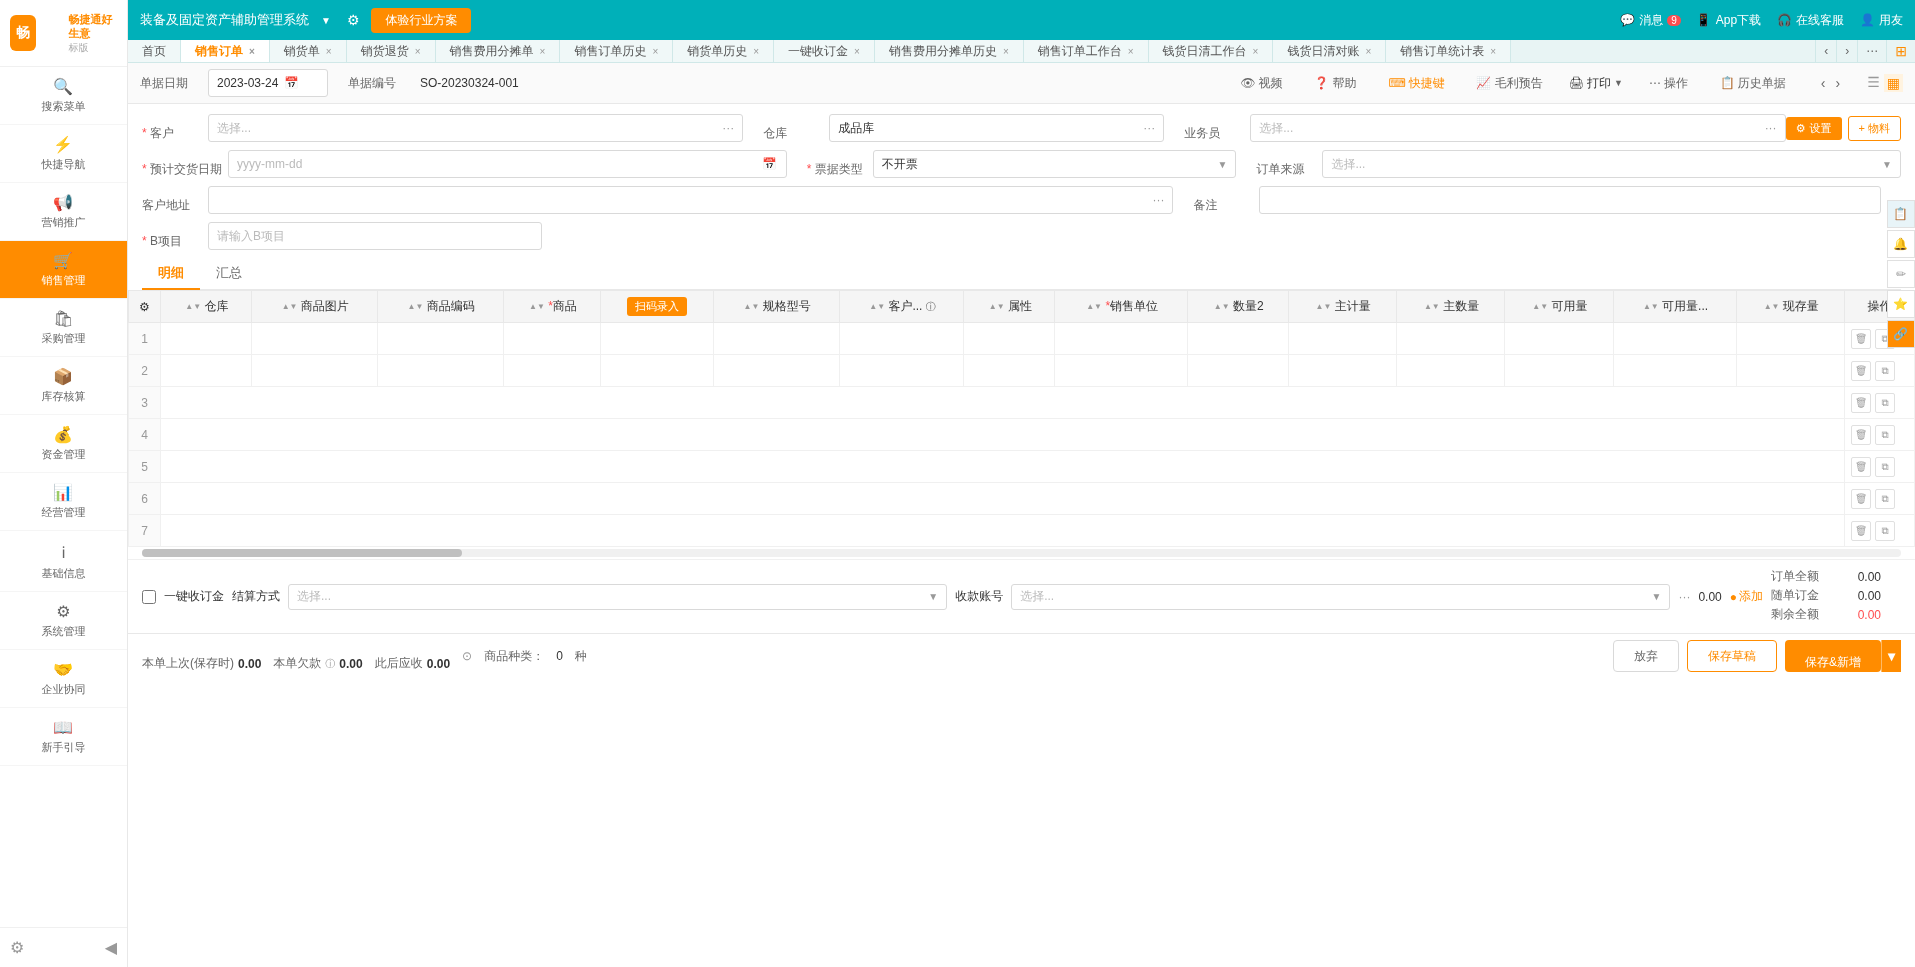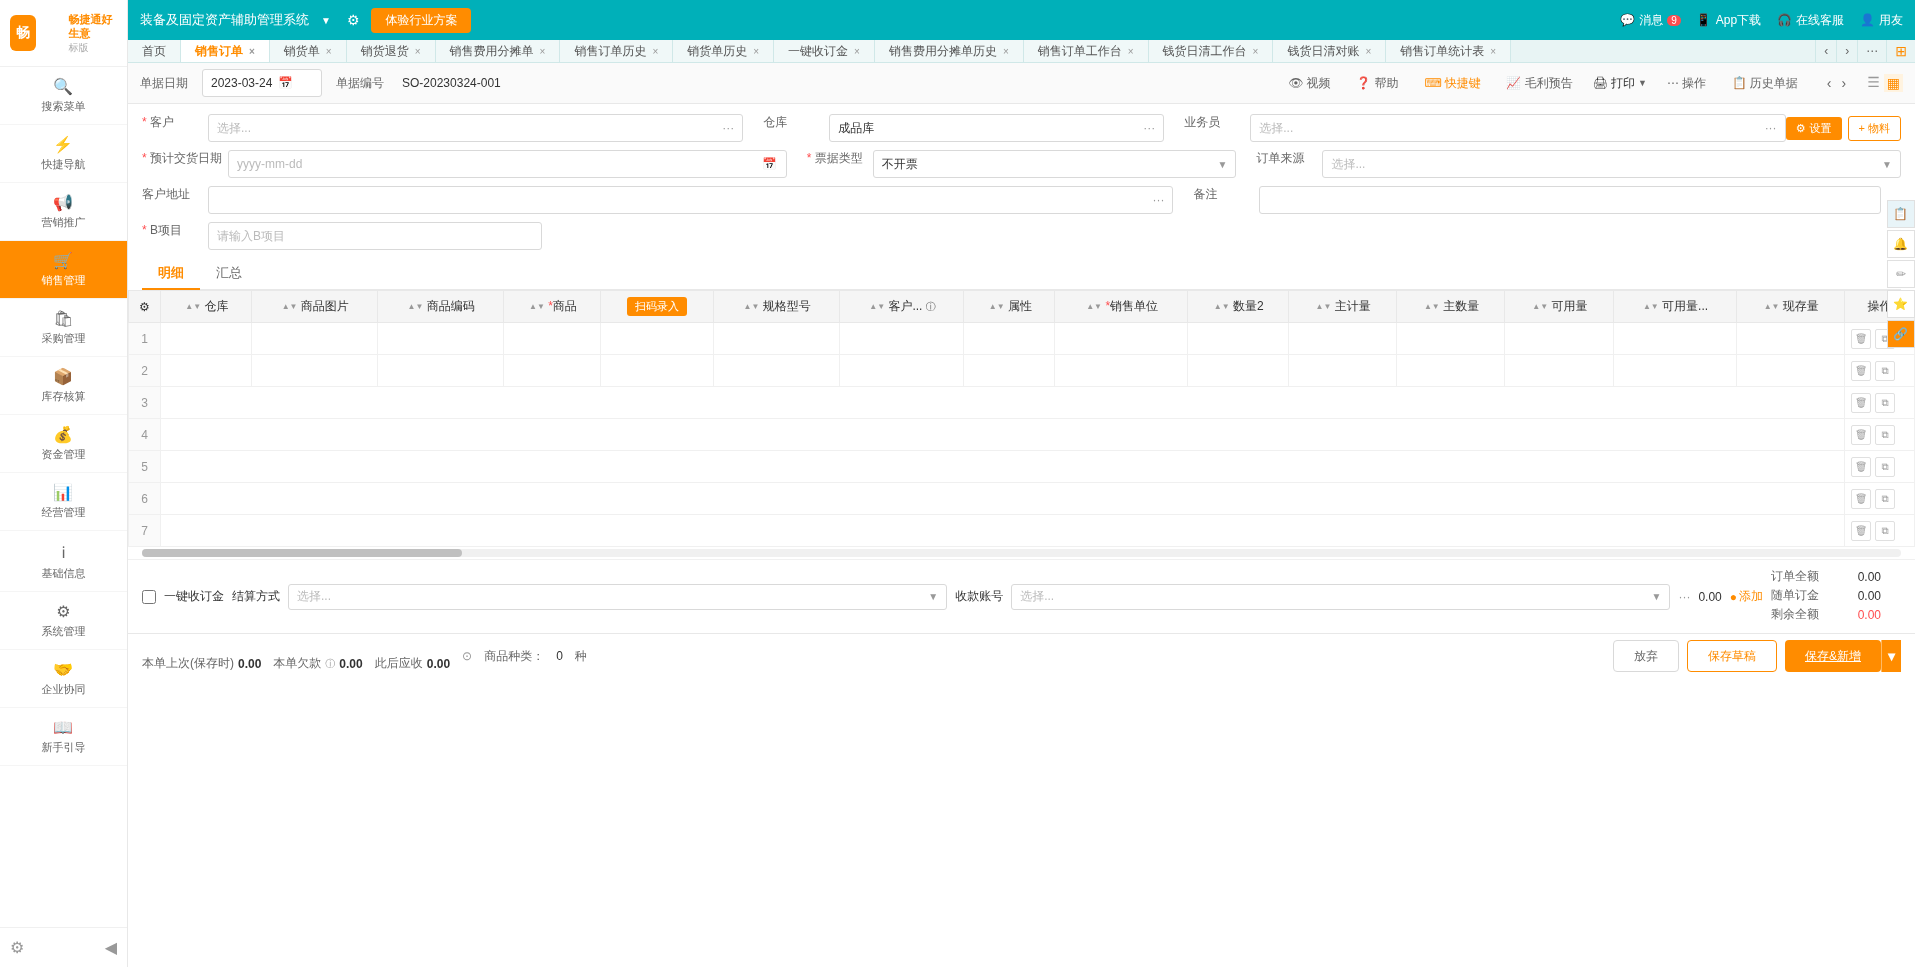--- a/index.html
+++ b/index.html
@@ -60,33 +60,33 @@
     .tab-item.active { background: white; color: #ff8c00; font-weight: bold; }
     .tab-item .close { font-size: 10px; color: #999; margin-left: 2px; }
     .tab-nav-btns { display: flex; margin-left: auto; }
     .tab-nav-btn { padding: 0 8px; height: 36px; display: flex; align-items: center; cursor: pointer; color: #666; border-left: 1px solid #d0e8e8; }
 
     
     .content-area { flex: 1; background: white; overflow: auto; position: relative; }
 
     
     .toolbar-row {
-      display: flex; align-items: center; padding: 6px 12px; gap: 14px;
+      display: flex; align-items: center; padding: 6px 12px; gap: 20px;
       border-bottom: 1px solid #e8e8e8; background: #fafafa;
     }
     .toolbar-label { color: #666; font-size: 12px; }
     .toolbar-spacer { flex: 1; }
     .toolbar-btn {
       display: flex; align-items: center; gap: 3px; cursor: pointer;
       color: #666; font-size: 12px; padding: 2px 6px;
     }
     .toolbar-btn-orange { color: #ff8c00; }
     .toolbar-btn-print { display: flex; align-items: center; gap: 3px; cursor: pointer; color: #333; font-size: 12px; }
     .form-row { display: flex; align-items: center; margin-bottom: 8px; gap: 0; }
-    .form-field { display: flex; align-items: flex-start; gap: 6px; flex: 1; }
+    .form-field { display: flex; align-items: flex-end; gap: 6px; flex: 1; }
     .form-label { color: #666; font-size: 12px; white-space: nowrap; min-width: 60px; }
     .form-input {
       flex: 1; height: 28px; border: 1px solid #d9d9d9; border-radius: 3px;
       padding: 0 8px; font-size: 12px; color: #333; background: white;
       display: flex; align-items: center; cursor: text; position: relative;
     }
     .form-input.placeholder { color: #bbb; }
     .form-input-dots { color: #999; margin-left: auto; }
     .form-select {
       flex: 1; height: 28px; border: 1px solid #d9d9d9; border-radius: 3px;
@@ -142,22 +142,22 @@
     .bottom-right { display: flex; align-items: center; gap: 8px; }
     .btn-discard {
       height: 32px; padding: 0 20px; border: 1px solid #d9d9d9; background: white;
       color: #666; border-radius: 4px; cursor: pointer; font-size: 12px;
     }
     .btn-save-draft {
       height: 32px; padding: 0 20px; border: 1px solid #ff8c00; background: white;
       color: #ff8c00; border-radius: 4px; cursor: pointer; font-size: 12px;
     }
     .btn-save-new {
-      height: 32px; padding: 8px 20px; background: #ff8c00; color: white;
-      border: none; border-radius: 4px; cursor: pointer; font-size: 12px; text-decoration: underline;
+      height: 32px; padding: 14px 20px; background: #ff8c00; color: white;
+      border: none; border-radius: 4px; cursor: pointer; font-size: 12px;
     }
     .btn-save-new-split {
       height: 32px; width: 20px; background: #ff8c00; color: white;
       border: none; border-left: 1px solid rgba(255,255,255,0.4); cursor: pointer;
     }
 
     
     .order-summary { text-align: right; padding-right: 10px; }
     .order-summary-row { display: flex; justify-content: flex-end; align-items: center; gap: 12px; font-size: 12px; margin-bottom: 2px; }
     .order-summary-label { color: #666; }

